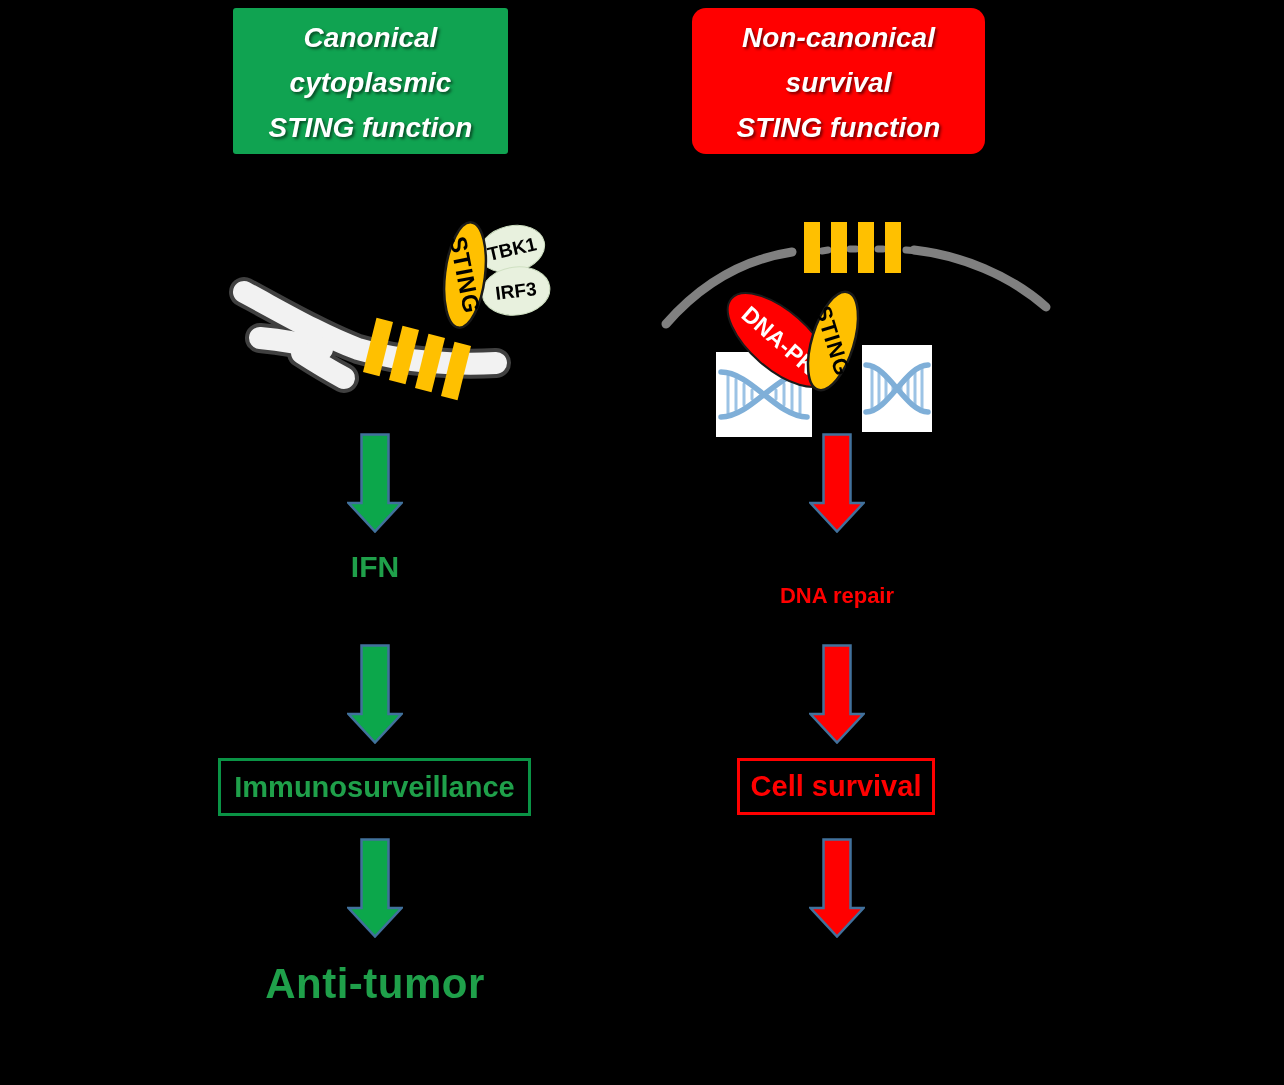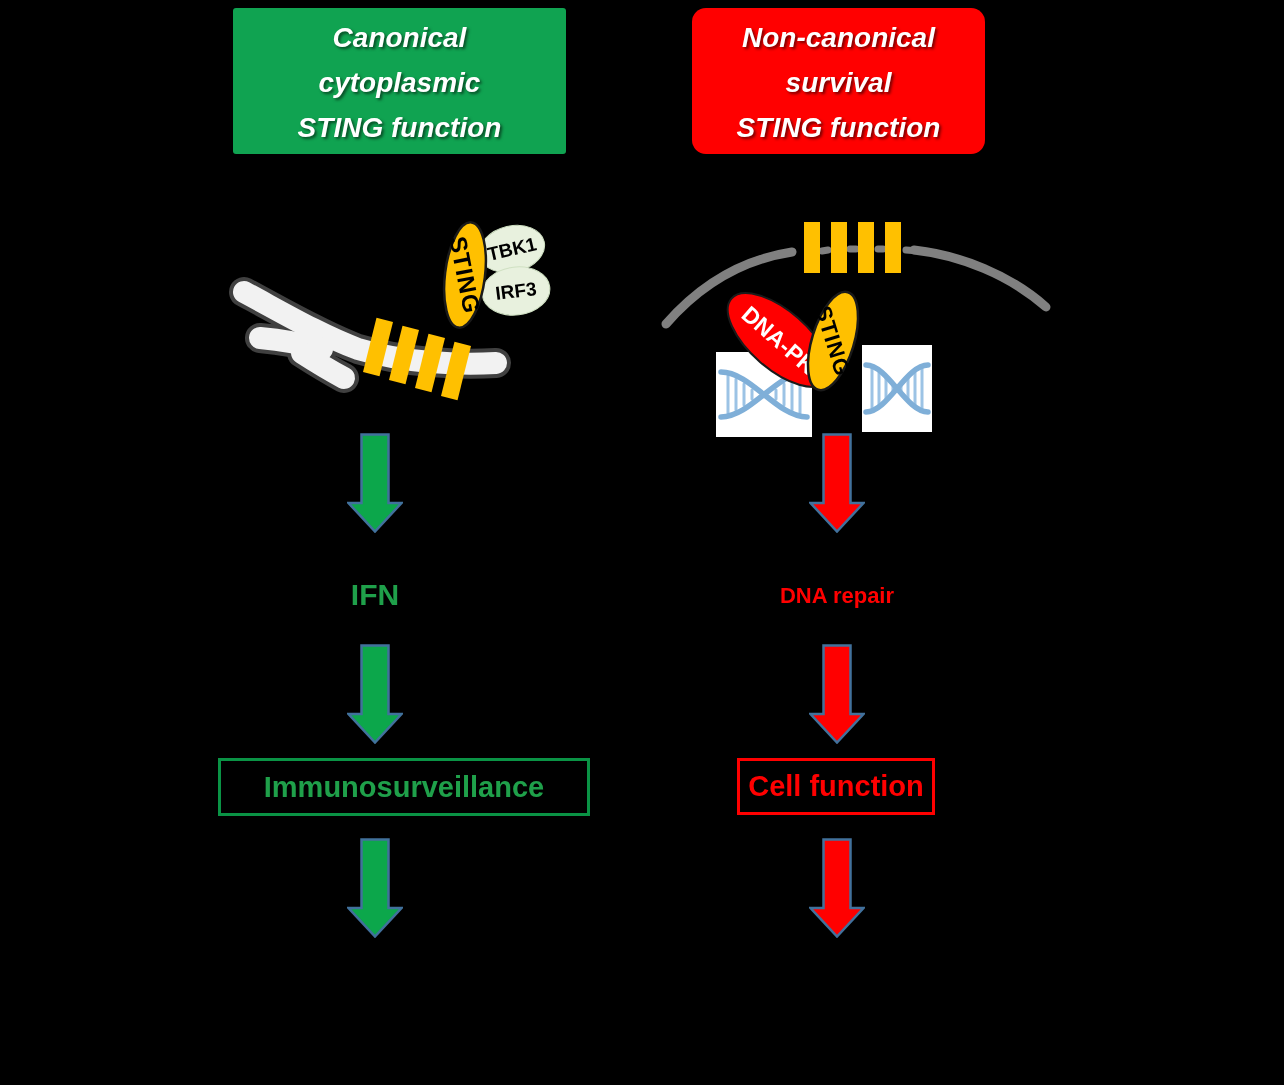--- a/index.html
+++ b/index.html
@@ -7,37 +7,37 @@
     position:relative;width:1284px;height:1085px;background:var(--background);
     font-family:"Liberation Sans", sans-serif;overflow:hidden;
   }
   .title-box{
     position:absolute;top:8px;height:146px;border-radius:3px;
     color:#fff;font-weight:bold;font-style:italic;font-size:28px;
     text-align:center;padding-top:7px;box-sizing:border-box;
     text-shadow:2px 2px 3px rgba(0,0,0,.55);
   }
   .title-box div{line-height:45px;}
-  #green-title{left:233px;width:333px;background:var(--green-box);}
+  #green-title{left:233px;width:275px;background:var(--green-box);}
   #red-title{left:692px;width:293px;background:var(--red);border-radius:14px;}
   .abs{position:absolute;}
   .arrow{position:absolute;width:56px;height:100px;}
   .arrow polygon{stroke:var(--arrow-outline);stroke-width:2.5;}
   .arrow.green polygon{fill:var(--arrow-green);}
   .arrow.red polygon{fill:var(--arrow-red);}
   .step-label{position:absolute;font-weight:bold;text-align:center;}
   .green-text{color:var(--green-text);}
   .red-text{color:var(--red);}
   .outcome{font-size:42px;letter-spacing:.5px;}
   .result-box{
     position:absolute;top:758px;box-sizing:border-box;font-weight:bold;
     display:flex;align-items:center;justify-content:center;font-size:29px;
     background:transparent;
   }
-  #immuno-box{left:218px;width:372px;height:58px;border:3px solid var(--green-border);color:var(--green-text);}
+  #immuno-box{left:218px;width:313px;height:58px;border:3px solid var(--green-border);color:var(--green-text);}
   #survival-box{left:737px;width:198px;height:57px;border:3px solid var(--red);color:var(--red);}
   
   .tube-outline{fill:none;stroke:var(--tube-outline);stroke-width:30;stroke-linecap:round;}
   .tube-fill{fill:none;stroke:var(--tube-fill);stroke-width:22;stroke-linecap:round;}
   .gold-bar{fill:var(--gold);}
   .membrane{fill:none;stroke:var(--membrane-gray);stroke-width:9;stroke-linecap:round;}
   .membrane-dash{fill:none;stroke:var(--membrane-gray);stroke-width:7;stroke-linecap:round;}
   .sting-ellipse{fill:var(--gold);stroke:#1a1a1a;stroke-width:2.5;}
   .pale-ellipse{fill:var(--pale-green);stroke:#cfe0c2;stroke-width:1;}
   .dnapk-ellipse{fill:var(--red);stroke:#1a1a1a;stroke-width:2;}
@@ -146,26 +146,27 @@
   <svg class="arrow red" style="left:809px;top:433px;" viewBox="0 0 56 100">
     <polygon points="14.5,1.5 41.5,1.5 41.5,70 54.5,70 28,98.5 1.5,70 14.5,70"></polygon>
   </svg>
   <svg class="arrow red" style="left:809px;top:644px;" viewBox="0 0 56 100">
     <polygon points="14.5,1.5 41.5,1.5 41.5,70 54.5,70 28,98.5 1.5,70 14.5,70"></polygon>
   </svg>
   <svg class="arrow red" style="left:809px;top:838px;" viewBox="0 0 56 100">
     <polygon points="14.5,1.5 41.5,1.5 41.5,70 54.5,70 28,98.5 1.5,70 14.5,70"></polygon>
   </svg>
 
-  <div class="step-label green-text" style="left:275px;top:576px;width:200px;font-size:30px;line-height:38px;">
+  <div class="step-label green-text" style="left:275px;top:548px;width:200px;font-size:30px;line-height:38px;">
     <div>IFN</div>
   </div>
   <div class="step-label red-text" style="left:737px;top:583px;width:200px;font-size:22px;">DNA repair</div>
 
   <div id="immuno-box" class="result-box">
     <span>Immunosurveillance</span>
   </div>
   <div id="survival-box" class="result-box">
-    <span>Cell function</span>
+    <span>Cell survival</span>
   </div>
 
+  <div class="step-label outcome green-text" style="left:253px;top:960px;width:244px;">Anti-tumor</div>
 
 </div>
 
 </body></html>

